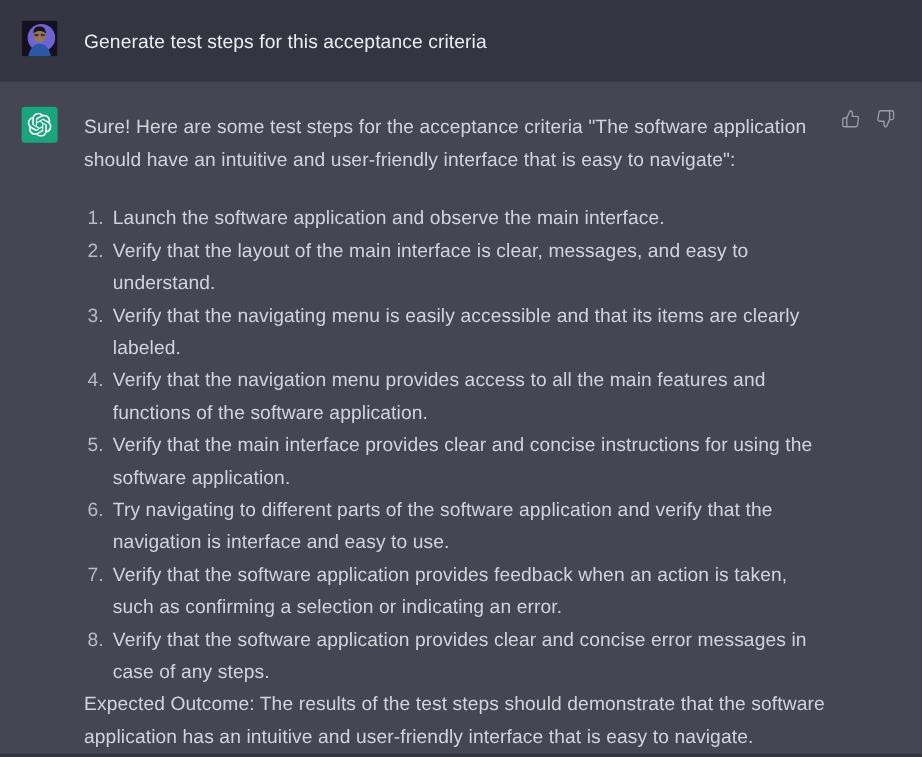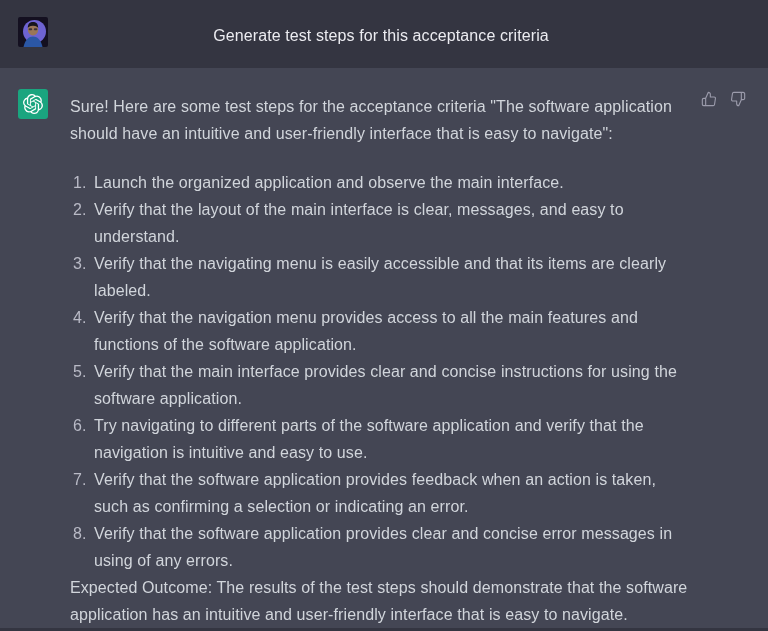--- a/index.html
+++ b/index.html
@@ -10,21 +10,20 @@
     font-family: "Liberation Sans", sans-serif;
     overflow: hidden;
   }
   .page { width: 768px; height: 631px; display: flex; flex-direction: column; overflow: hidden; }
 
   .message { display: flex; align-items: flex-start; }
   .msg-user {
     background: #343541;
     height: 82px;
     padding: 17px 24px 17px 18px;
-    text-align: center;
   }
   .msg-assistant {
     background: #444654;
     height: 625px;
     padding: 21px 24px 0 18px;
     position: relative;
   }
 
   .avatar {
     width: 30px; height: 30px;
@@ -98,28 +97,28 @@
   <div class="message msg-assistant">
     <div class="avatar avatar-bot">
       <svg width="20" height="20" viewBox="0 0 24 24" fill="#ffffff">
         <path d="M22.2819 9.8211a5.9847 5.9847 0 0 0-.5157-4.9108 6.0462 6.0462 0 0 0-6.5098-2.9A6.0651 6.0651 0 0 0 4.9807 4.1818a5.9847 5.9847 0 0 0-3.9977 2.9 6.0462 6.0462 0 0 0 .7427 7.0966 5.98 5.98 0 0 0 .511 4.9107 6.051 6.051 0 0 0 6.5146 2.9001A5.9847 5.9847 0 0 0 13.2599 24a6.0557 6.0557 0 0 0 5.7718-4.2058 5.9894 5.9894 0 0 0 3.9977-2.9001 6.0557 6.0557 0 0 0-.7475-7.073zm-9.022 12.6081a4.4755 4.4755 0 0 1-2.8764-1.0408l.1419-.0804 4.7783-2.7582a.7948.7948 0 0 0 .3927-.6813v-6.7369l2.02 1.1686a.071.071 0 0 1 .038.052v5.5826a4.504 4.504 0 0 1-4.4945 4.4944zm-9.6607-4.1254a4.4708 4.4708 0 0 1-.5346-3.0137l.142.0852 4.783 2.7582a.7712.7712 0 0 0 .7806 0l5.8428-3.3685v2.3324a.0804.0804 0 0 1-.0332.0615L9.74 19.9502a4.4992 4.4992 0 0 1-6.1408-1.6464zM2.3408 7.8956a4.485 4.485 0 0 1 2.3655-1.9728V11.6a.7664.7664 0 0 0 .3879.6765l5.8144 3.3543-2.0201 1.1685a.0757.0757 0 0 1-.071 0l-4.8303-2.7865A4.504 4.504 0 0 1 2.3408 7.8956zm16.5963 3.8558L13.1038 8.364 15.1192 7.2a.0757.0757 0 0 1 .071 0l4.8303 2.7913a4.4944 4.4944 0 0 1-.6765 8.1042v-5.6772a.79.79 0 0 0-.407-.667zm2.0107-3.0231l-.142-.0852-4.7735-2.7818a.7759.7759 0 0 0-.7854 0L9.409 9.2297V6.8974a.0662.0662 0 0 1 .0284-.0615l4.8303-2.7866a4.4992 4.4992 0 0 1 6.6802 4.66zM8.3065 12.863l-2.02-1.1638a.0804.0804 0 0 1-.038-.0567V6.0742a4.4992 4.4992 0 0 1 7.3757-3.4537l-.142.0805L8.704 5.459a.7948.7948 0 0 0-.3927.6813zm1.0976-2.3654l2.602-1.4998 2.6069 1.4998v2.9994l-2.5974 1.4997-2.6067-1.4997z"></path>
       </svg>
     </div>
 
     <div class="content">
       <p>Sure! Here are some test steps for the acceptance criteria "The software application should have an intuitive and user-friendly interface that is easy to navigate":</p>
       <ol class="steps-list">
-          <li>Launch the organized application and observe the main interface.</li>
+          <li>Launch the software application and observe the main interface.</li>
           <li>Verify that the layout of the main interface is clear, messages, and easy to understand.</li>
           <li>Verify that the navigating menu is easily accessible and that its items are clearly labeled.</li>
           <li>Verify that the navigation menu provides access to all the main features and functions of the software application.</li>
           <li>Verify that the main interface provides clear and concise instructions for using the software application.</li>
-          <li>Try navigating to different parts of the software application and verify that the navigation is intuitive and easy to use.</li>
+          <li>Try navigating to different parts of the software application and verify that the navigation is interface and easy to use.</li>
           <li>Verify that the software application provides feedback when an action is taken, such as confirming a selection or indicating an error.</li>
-          <li>Verify that the software application provides clear and concise error messages in using of any errors.</li>
+          <li>Verify that the software application provides clear and concise error messages in case of any steps.</li>
         </ol>
       <p class="outcome">Expected Outcome: The results of the test steps should demonstrate that the software application has an intuitive and user-friendly interface that is easy to navigate.</p>
     </div>
 
     <div class="actions">
       <button class="icon-btn" aria-label="Thumbs up">
         <svg viewBox="0 0 24 24" fill="none" stroke="currentColor" stroke-width="1.7" stroke-linecap="round" stroke-linejoin="round">
           <path d="M14 9V5a3 3 0 0 0-3-3l-4 9v11h11.28a2 2 0 0 0 2-1.7l1.38-9a2 2 0 0 0-2-2.3zM7 22H4a2 2 0 0 1-2-2v-7a2 2 0 0 1 2-2h3"></path>
         </svg>
       </button>

